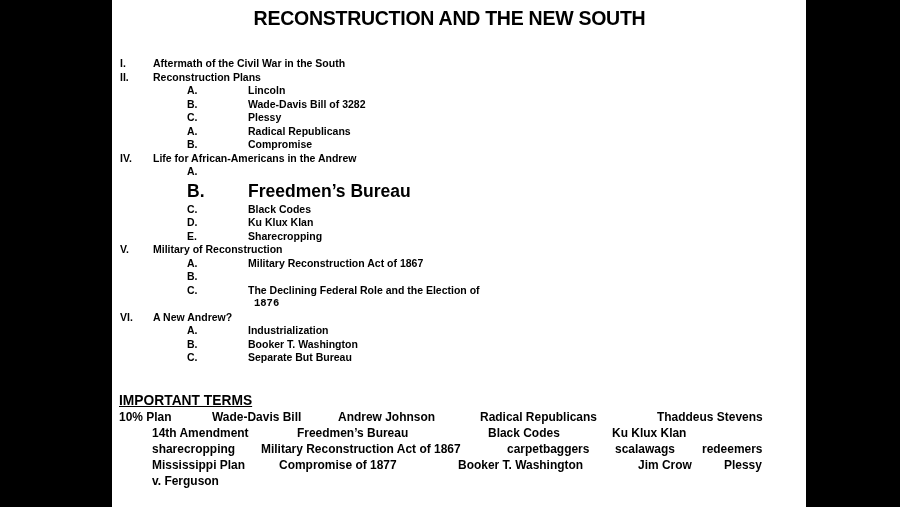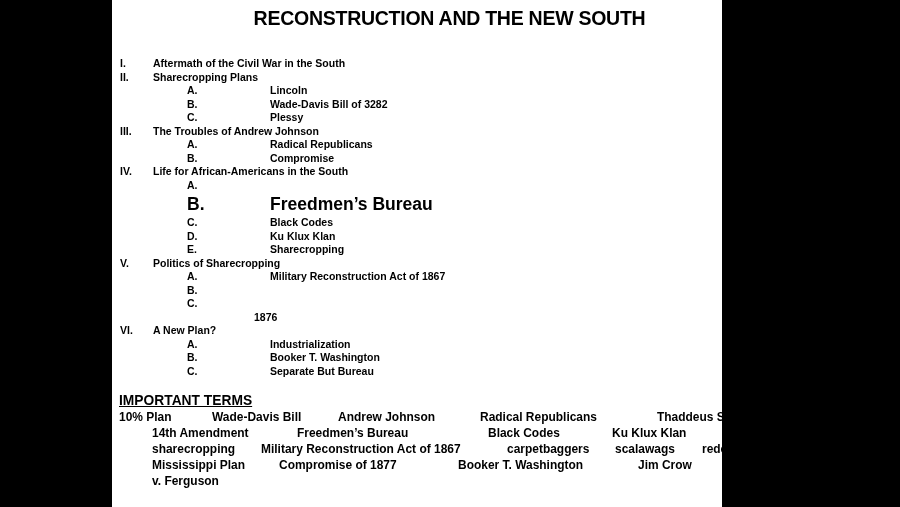--- a/index.html
+++ b/index.html
@@ -3,41 +3,41 @@
   <meta charset="utf-8">
   <style>
     html, body { margin: 0; padding: 0; }
     body {
       width: 900px; height: 507px; overflow: hidden;
       background: #000000;
       font-family: "Liberation Sans", sans-serif;
       position: relative;
     }
     .slide {
-      position: absolute; left: 112px; top: 0; width: 610px; height: 507px;
+      position: absolute; left: 112px; top: 0; width: 694px; height: 507px;
       background: #ffffff; color: #000000;
     }
     .title {
       position: absolute; left: 0; top: 6px; width: 675px;
       text-align: center; font-weight: bold; font-size: 21px;
       letter-spacing: -0.3px; transform: scaleX(0.93);
     }
     .outline { position: absolute; left: 0; top: 57px; width: 675px; }
     .row {
       position: relative; height: 13.5px; font-size: 10.5px; font-weight: bold;
       line-height: 13.5px; white-space: nowrap;
     }
     .row .num { position: absolute; }
     .row .txt { position: absolute; }
     .lvl1 .num { left: 8px; }
     .lvl1 .txt { left: 41px; }
     .lvl2 .num { left: 75px; }
-    .lvl2 .txt { left: 158px; }
+    .lvl2 .txt { left: 136px; }
     .row.big { height: 24px; line-height: 24px; font-size: 17.5px; }
-    .row.cont .txt { left: 142px; }
+    .row.cont .txt { left: 142px; font-family: Liberation Mono, monospace; }
     .terms-head {
       position: absolute; left: 7px; top: 391px; font-size: 15px; font-weight: bold;
       text-decoration: underline; transform: scaleX(0.92); transform-origin: left;
     }
     .terms { position: absolute; left: 0; top: 409px; width: 675px; }
     .tline {
       position: absolute; font-size: 13px; font-weight: bold; white-space: nowrap;
       transform: scaleX(0.92); transform-origin: left; line-height: 16px;
     }
   </style>
@@ -49,51 +49,47 @@
 
   <div class="outline">
 
     <div class="row lvl1">
       <span class="num">I.</span>
       <span class="txt">Aftermath of the Civil War in the South</span>
     </div>
 
     <div class="row lvl1">
       <span class="num">II.</span>
-      <span class="txt">Sharecropping Plans</span>
+      <span class="txt">Reconstruction Plans</span>
     </div>
     <div class="row lvl2">
       <span class="num">A.</span>
       <span class="txt">Lincoln</span>
     </div>
     <div class="row lvl2">
       <span class="num">B.</span>
       <span class="txt">Wade-Davis Bill of 3282</span>
     </div>
     <div class="row lvl2">
       <span class="num">C.</span>
       <span class="txt">Plessy</span>
     </div>
 
-    <div class="row lvl1">
-      <span class="num">III.</span>
-      <span class="txt">The Troubles of Andrew Johnson</span>
-    </div>
     <div class="row lvl2">
       <span class="num">A.</span>
       <span class="txt">Radical Republicans</span>
     </div>
     <div class="row lvl2">
       <span class="num">B.</span>
       <span class="txt">Compromise</span>
     </div>
 
     <div class="row lvl1">
       <span class="num">IV.</span>
-      <span class="txt">Life for African-Americans in the South</span>
+      <span class="txt">Life for African-Americans in the Andrew</span>
     </div>
     <div class="row lvl2">
       <span class="num">A.</span>
     </div>
     <div class="row lvl2 big">
       <span class="num">B.</span>
       <span class="txt">Freedmen’s Bureau</span>
     </div>
     <div class="row lvl2">
       <span class="num">C.</span>
@@ -103,39 +99,40 @@
       <span class="num">D.</span>
       <span class="txt">Ku Klux Klan</span>
     </div>
     <div class="row lvl2">
       <span class="num">E.</span>
       <span class="txt">Sharecropping</span>
     </div>
 
     <div class="row lvl1">
       <span class="num">V.</span>
-      <span class="txt">Politics of Sharecropping</span>
+      <span class="txt">Military of Reconstruction</span>
     </div>
     <div class="row lvl2">
       <span class="num">A.</span>
       <span class="txt">Military Reconstruction Act of 1867</span>
     </div>
     <div class="row lvl2">
       <span class="num">B.</span>
     </div>
     <div class="row lvl2">
       <span class="num">C.</span>
+      <span class="txt">The Declining Federal Role and the Election of</span>
     </div>
     <div class="row lvl2 cont">
       <span class="txt">1876</span>
     </div>
 
     <div class="row lvl1">
       <span class="num">VI.</span>
-      <span class="txt">A New Plan?</span>
+      <span class="txt">A New Andrew?</span>
     </div>
     <div class="row lvl2">
       <span class="num">A.</span>
       <span class="txt">Industrialization</span>
     </div>
     <div class="row lvl2">
       <span class="num">B.</span>
       <span class="txt">Booker T. Washington</span>
     </div>
     <div class="row lvl2">

